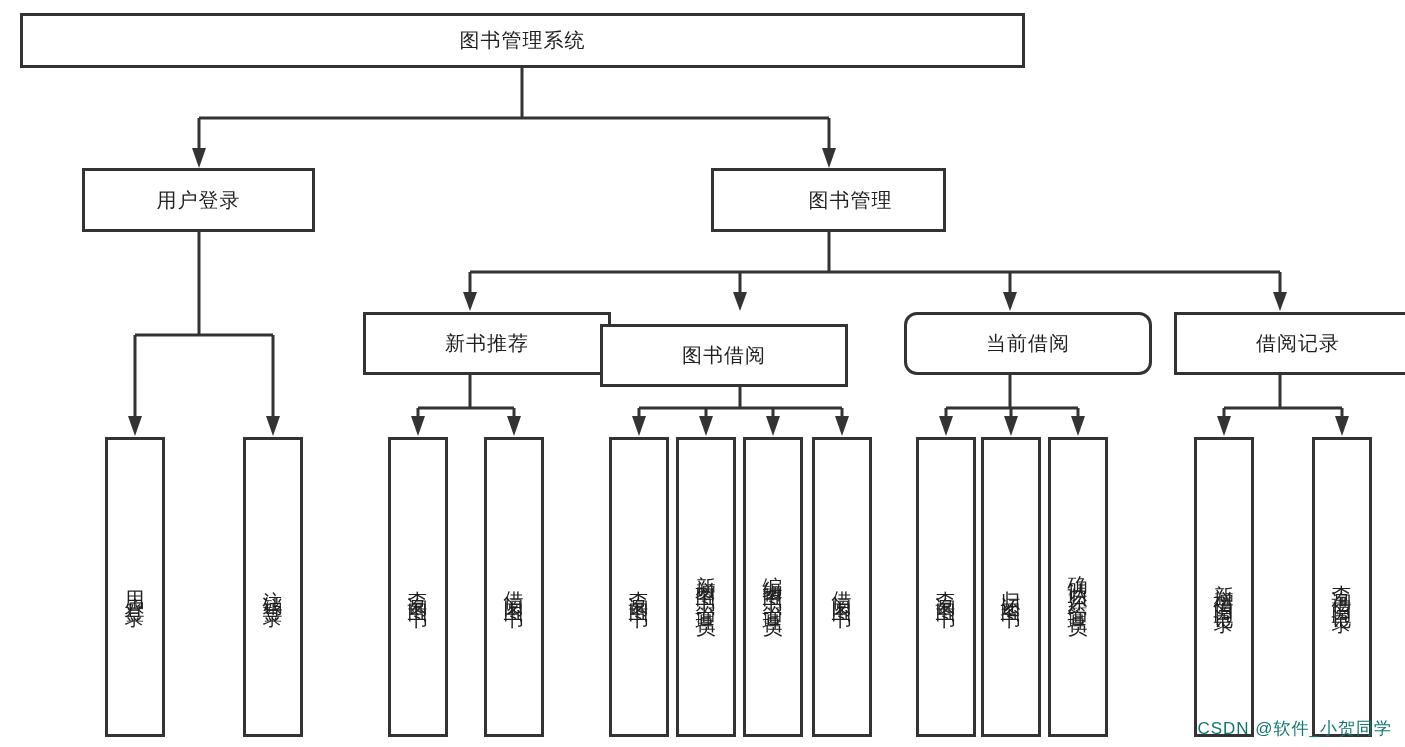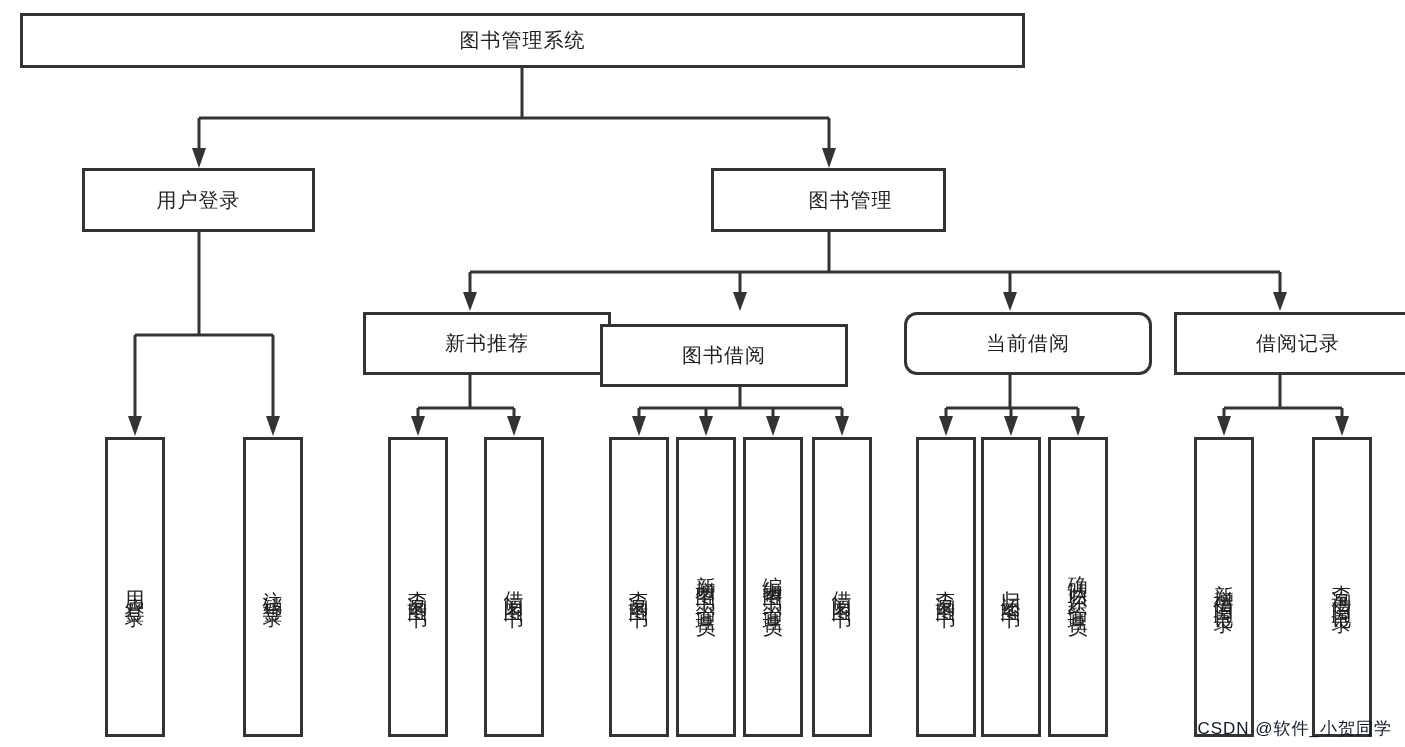--- a/index.html
+++ b/index.html
@@ -43,21 +43,21 @@
     font-size: 20px;
     letter-spacing: 6px;
     line-height: 1;
     white-space: nowrap;
   }
   #watermark {
     position: absolute;
     right: 13px;
     bottom: 7px;
     font-size: 17px;
-    color: #0f172a;
+    color: #0f766e;
     letter-spacing: 1px;
     z-index: 5;
   }
 </style>
 </head>
 <body>
 
 <div id="canvas">
 
   <svg id="connectors" width="1405" height="747" viewBox="0 0 1405 747">

